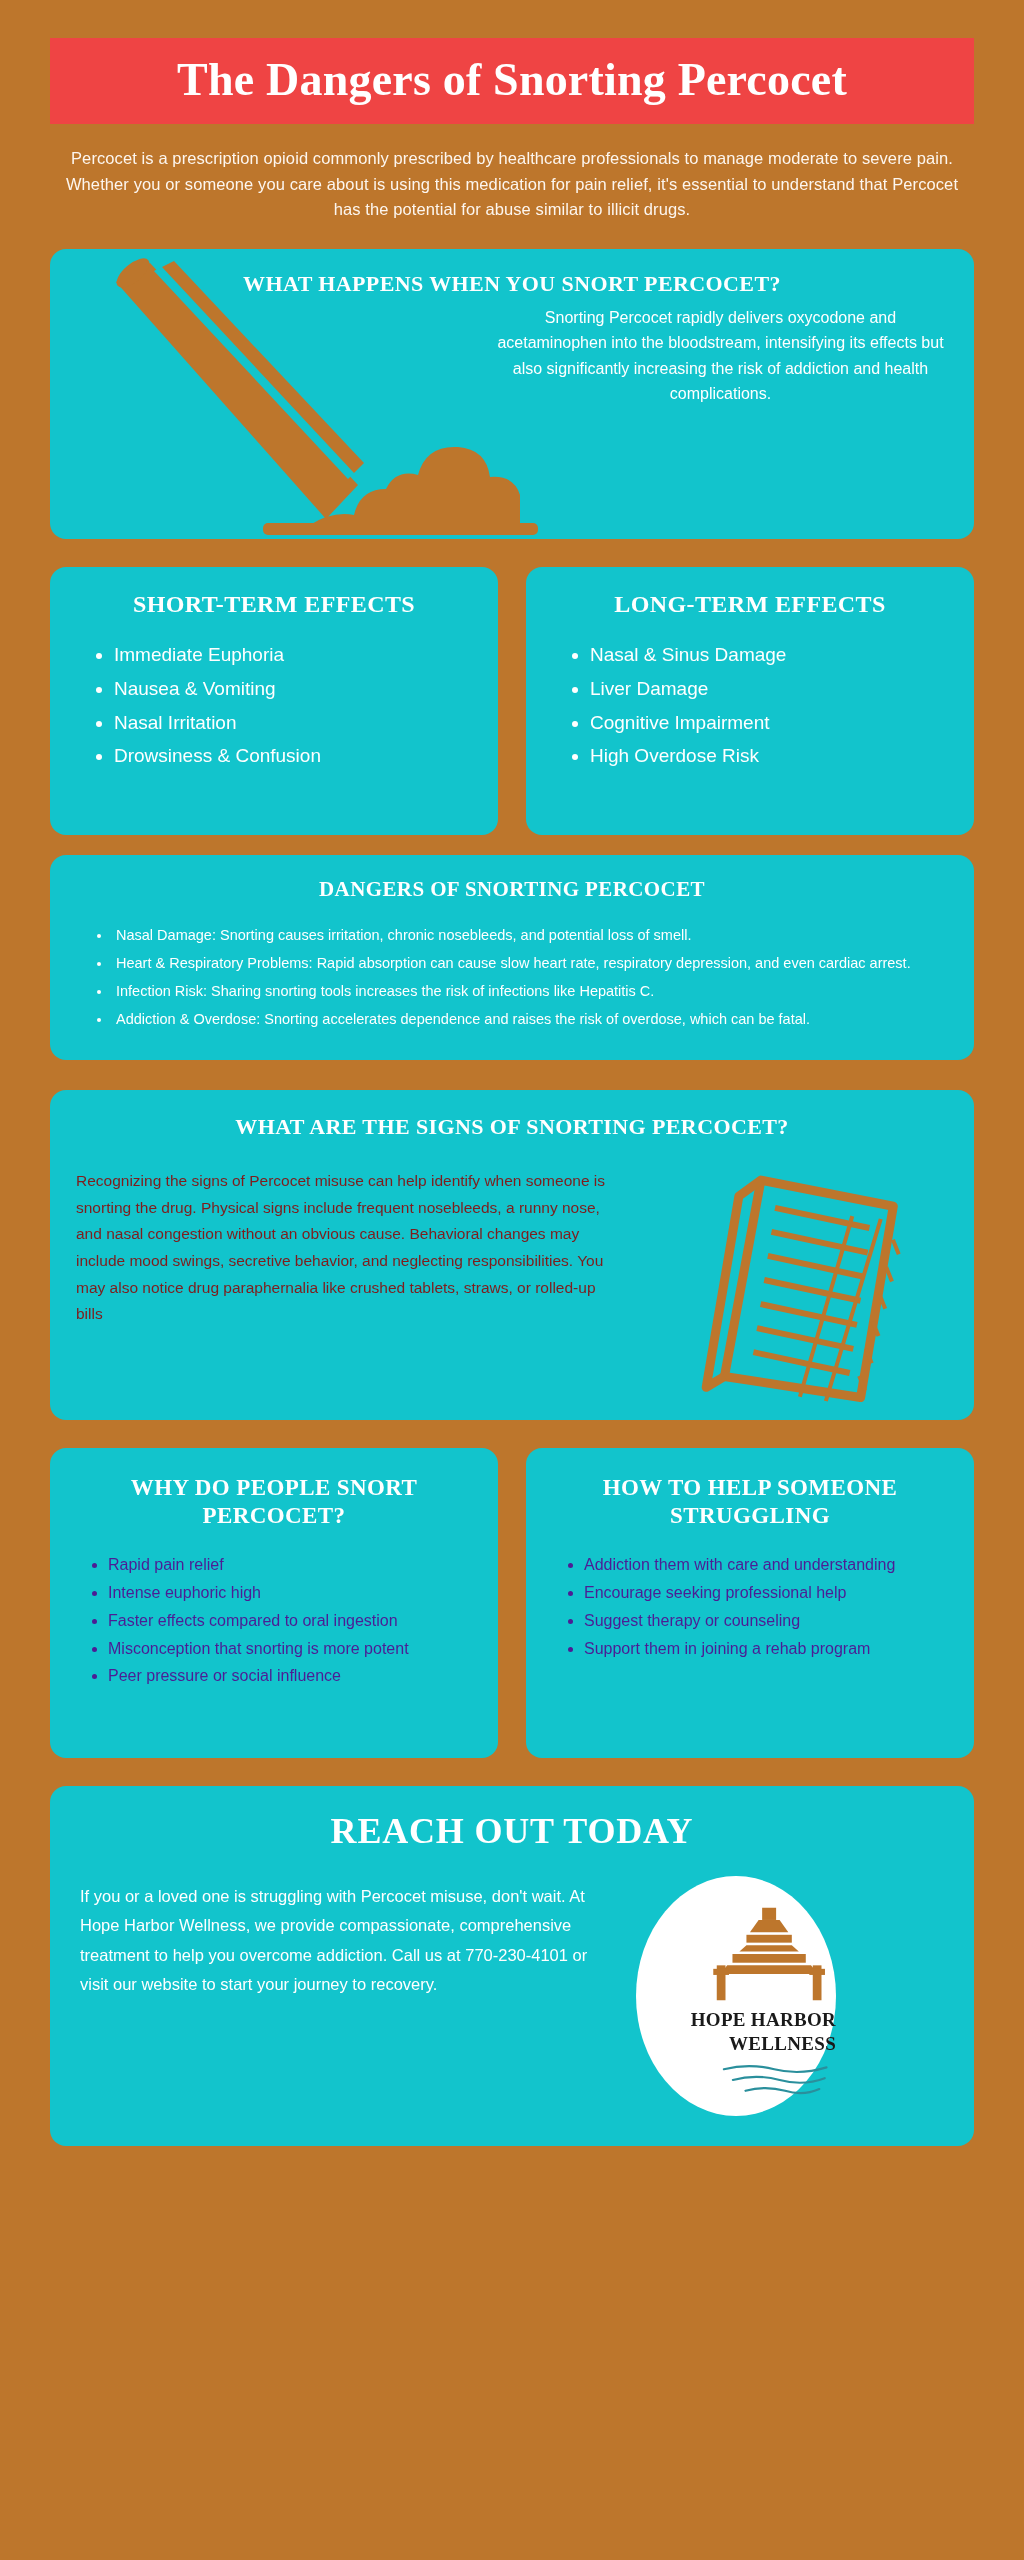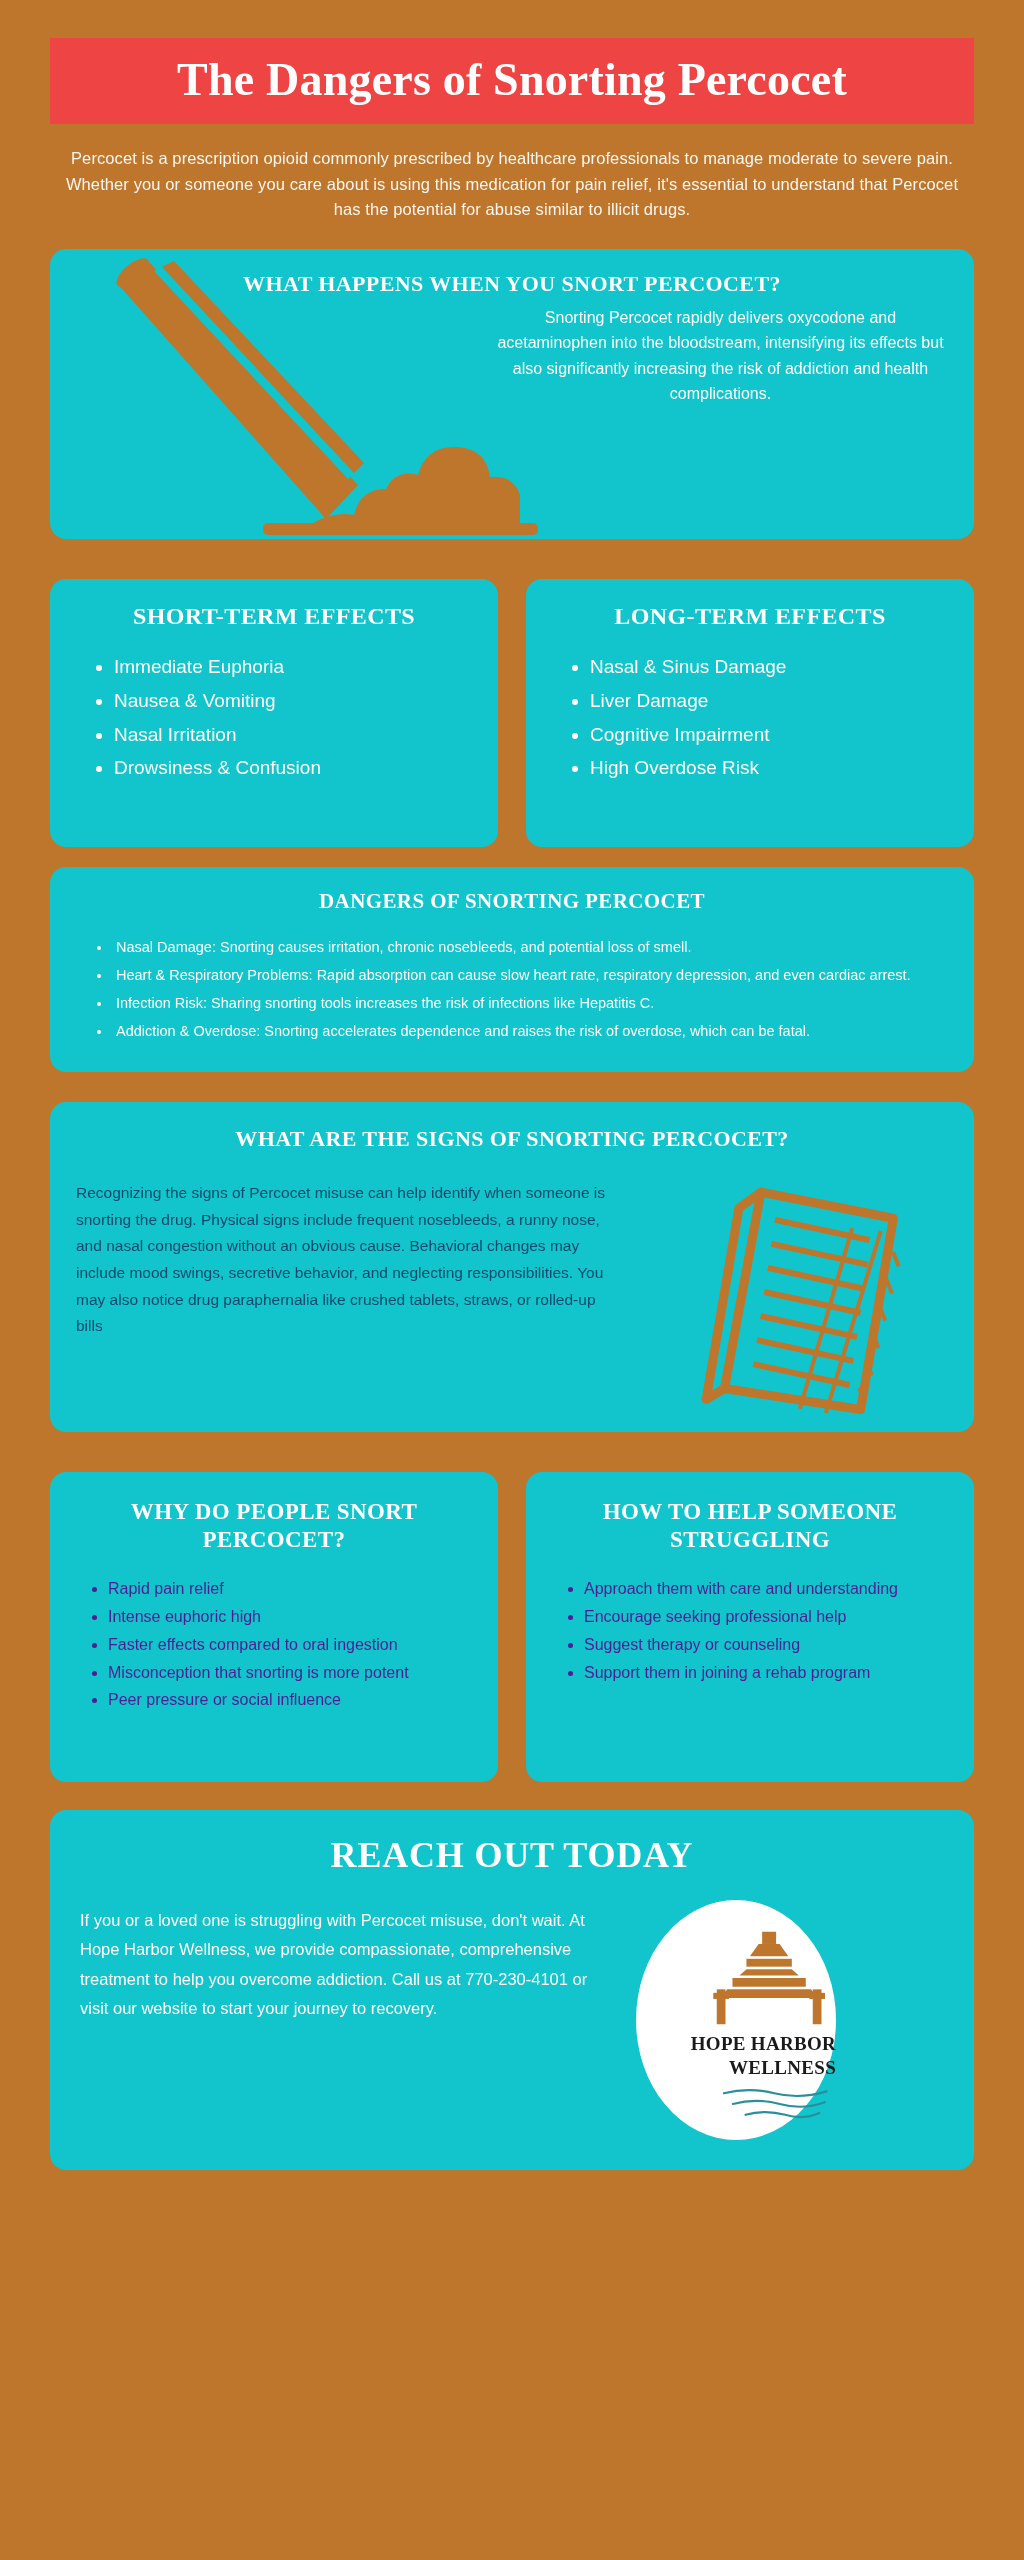--- a/index.html
+++ b/index.html
@@ -48,21 +48,20 @@
     line-height: 1.55;
     letter-spacing: 0.1px;
   }
 
   
   .card {
     background: #12c4cc;
     border-radius: 16px;
     position: relative;
     box-sizing: border-box;
-    margin-top: 12px;
   }
   .card-head {
     font-family: "Liberation Serif", serif;
     font-weight: bold;
     color: #ffffff;
     text-align: center;
     letter-spacing: 0.4px;
   }
 
   
@@ -139,21 +138,21 @@
   .sec-signs {
     margin-top: 30px;
     padding: 24px 26px 30px;
     min-height: 330px;
     overflow: hidden;
   }
   .sec-signs .card-head { font-size: 22px; }
   .signs-body {
     margin-top: 28px;
     width: 530px;
-    color: #0c4a6e;
+    color: #7f1d1d;
     font-size: 15.5px;
     line-height: 1.72;
   }
   .pills-art {
     position: absolute;
     right: 48px;
     top: 78px;
     width: 250px;
     height: 250px;
   }
@@ -322,21 +321,21 @@
         <li>Rapid pain relief</li>
         <li>Intense euphoric high</li>
         <li>Faster effects compared to oral ingestion</li>
         <li>Misconception that snorting is more potent</li>
         <li>Peer pressure or social influence</li>
       </ul>
     </div>
     <div class="card reason-card">
       <div class="card-head">HOW TO HELP SOMEONE STRUGGLING</div>
       <ul class="reasons">
-        <li>Approach them with care and understanding</li>
+        <li>Addiction them with care and understanding</li>
         <li>Encourage seeking professional help</li>
         <li>Suggest therapy or counseling</li>
         <li>Support them in joining a rehab program</li>
       </ul>
     </div>
   </div>
 
   <div class="card sec-reach">
     <div class="card-head">REACH OUT TODAY</div>
     <div class="reach-row">

